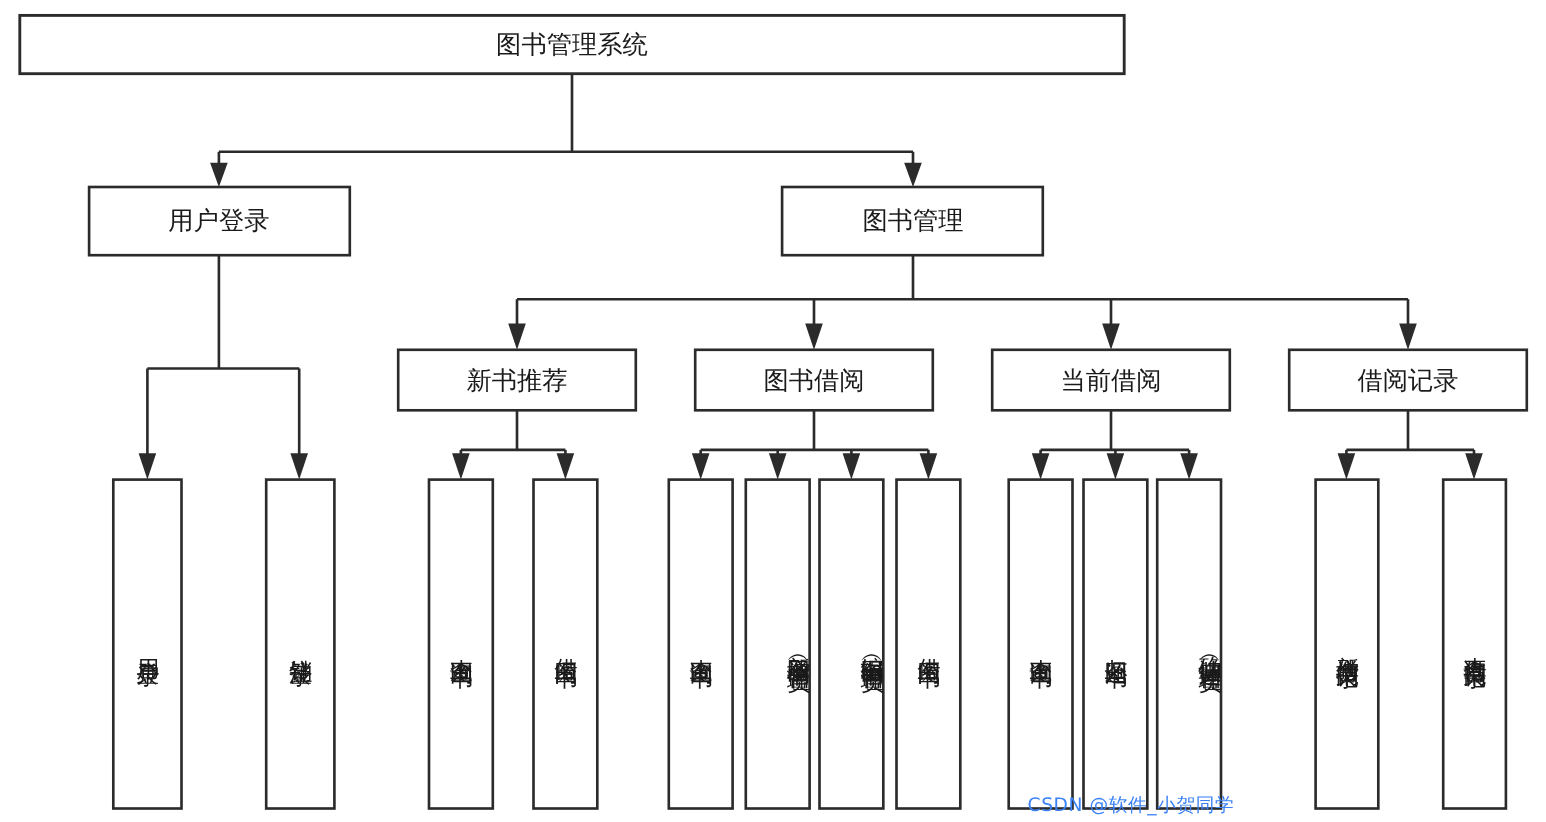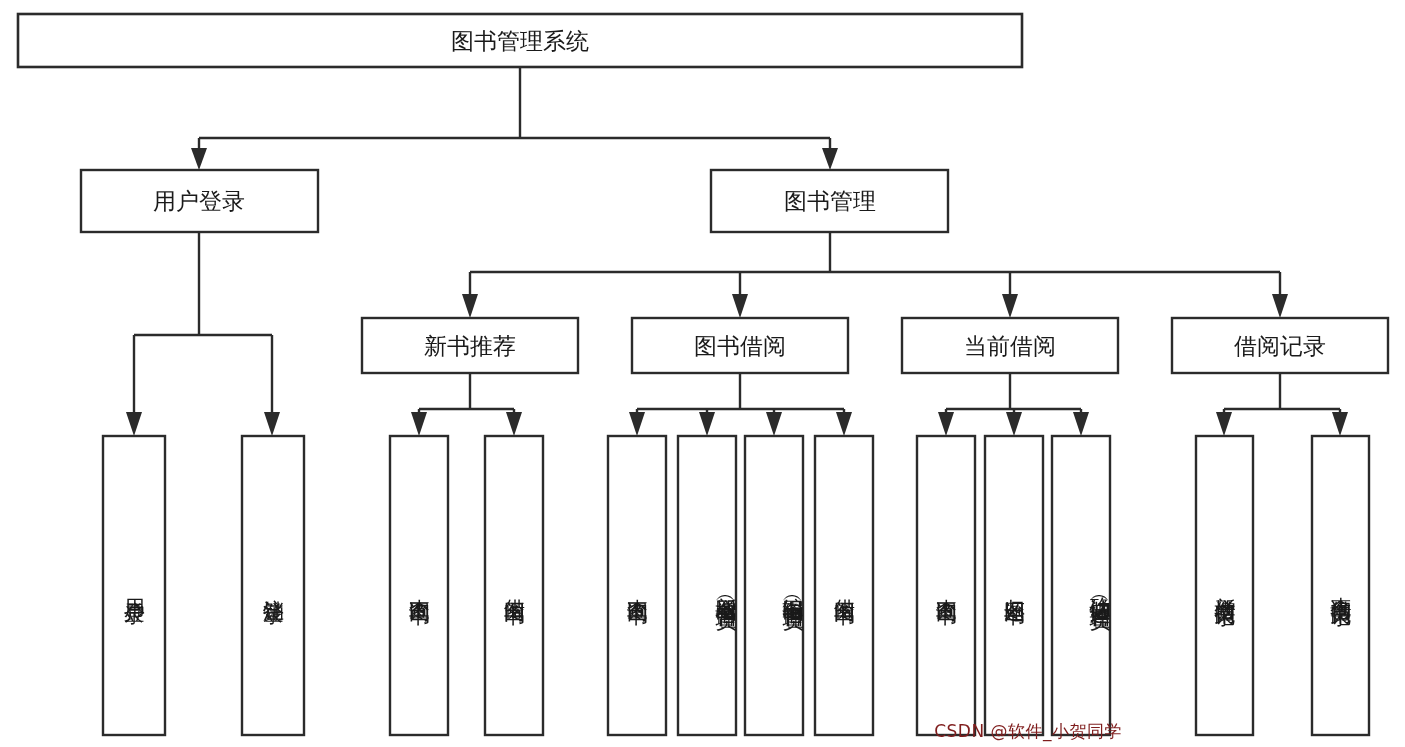--- a/index.html
+++ b/index.html
@@ -75,21 +75,21 @@
     white-space: nowrap;
     text-align: center;
     pointer-events: none;
   }
   #watermark {
     position: absolute;
     right: 8px;
     bottom: 4px;
     font-family: "DejaVu Sans", "Liberation Sans", sans-serif;
     font-size: 17px;
-    color: #7f1d1d;
+    color: #3b82f6;
     letter-spacing: 0.5px;
     white-space: nowrap;
     margin-top: 44px;
   }
 </style>
 </head>
 <body>
 
 <div id="diagram-root">
 

